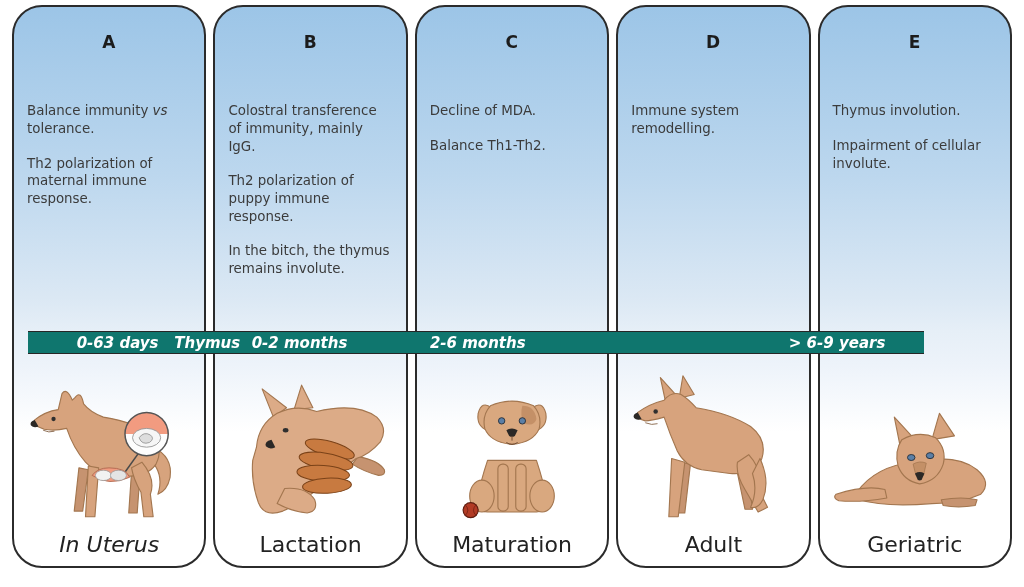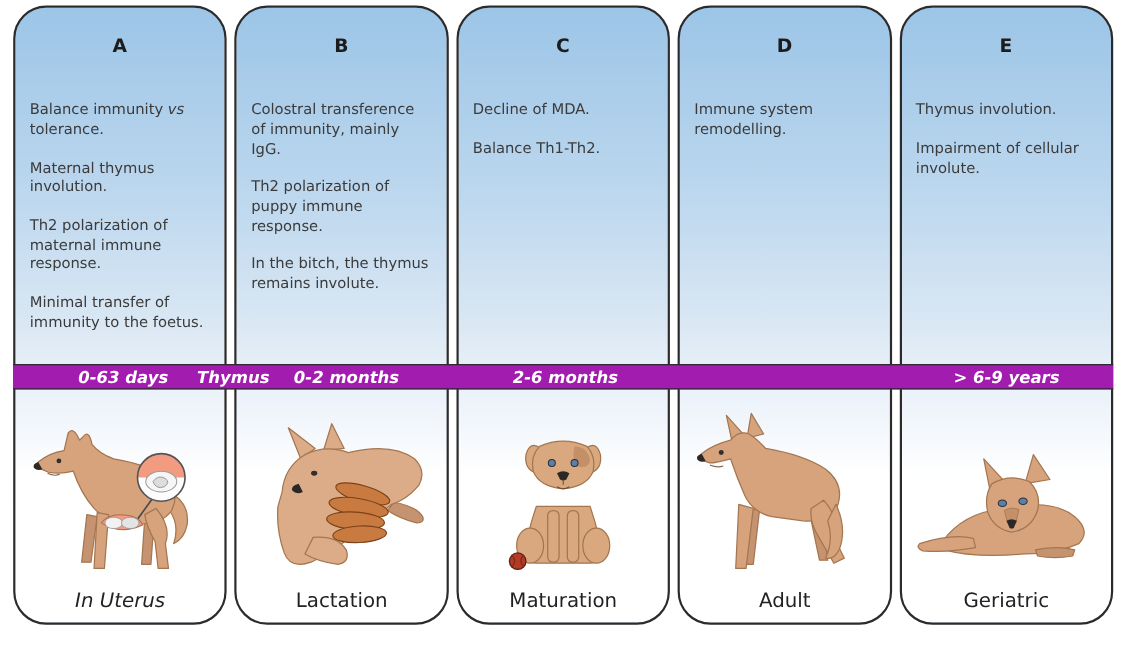--- a/index.html
+++ b/index.html
@@ -3,42 +3,40 @@
 <meta charset="utf-8">
 <style>
   html,body{margin:0;padding:0;background:#fff;}
   body{width:1024px;height:587px;font-family:"DejaVu Sans",sans-serif;}
   .wrap{position:relative;width:1024px;height:587px;overflow:hidden;}
   .cards{position:absolute;left:12px;top:5px;width:1000px;display:grid;grid-template-columns:repeat(5,1fr);gap:7px;}
   .card{position:relative;height:563px;box-sizing:border-box;border:2px solid #2b2b2b;border-radius:30px;
         background:linear-gradient(180deg,#9cc5e7 0%,#bcd7ee 30%,#dbe8f4 52%,#e6eff7 58%,#edf3fa 64%,#ffffff 76%);}
   .letter{text-align:center;font-weight:bold;font-size:17px;color:#1c1c1c;padding-top:11px;letter-spacing:.5px;}
   .notes{padding:24px 13px 0;font-size:13.4px;color:#3b3b3b;line-height:1.32;}
-  .notes p{margin:2px 0 17px;}
+  .notes p{margin:12px 0 17px;}
   .dog-zone{position:absolute;left:0;right:0;bottom:36px;height:172px;display:flex;align-items:flex-end;justify-content:center;}
   .dog-zone svg{display:block;}
-  .stage-label{position:absolute;left:0;right:0;bottom:9px;text-align:center;font-size:18px;color:#222;}
+  .stage-label{position:absolute;left:0;right:0;bottom:9px;text-align:center;font-size:22px;color:#222;}
   .stage-label.italic{font-style:italic;}
-  .timeline{position:absolute;left:12px;top:331px;width:1000px;height:23px;background:#a21caf;border-top:1px solid #262626;border-bottom:1px solid #262626;box-sizing:border-box;}
+  .timeline{position:absolute;left:28px;top:331px;width:896px;height:23px;background:#0f766e;border-top:1px solid #262626;border-bottom:1px solid #262626;box-sizing:border-box;}
   .tl{position:absolute;top:50%;transform:translate(-50%,-50%);color:#fff;font-weight:bold;font-style:italic;font-size:15px;white-space:nowrap;}
 </style>
 </head>
 <body>
 
 <div class="wrap">
 
   <div class="cards">
 
     <section class="card">
       <h2 class="letter">A</h2>
       <div class="notes">
         <p>Balance immunity <i>vs</i> tolerance.</p>
-        <p>Maternal thymus involution.</p>
         <p>Th2 polarization of maternal immune response.</p>
-        <p>Minimal transfer of immunity to the foetus.</p>
       </div>
       <div class="dog-zone">
         <svg viewBox="0 0 200 170" width="188" height="160">
           <g fill="#d7a37d" stroke="#a3764f" stroke-width="1.2" stroke-linejoin="round">
             <path d="M147 82 Q168 92 165 114 Q162 128 152 132 Q158 114 148 100 Z"></path>
             <path d="M124 108 L121 152 L130 152 L133 110 Z" fill="#c69370"></path>
             <path d="M68 104 L63 150 L72 150 L78 106 Z" fill="#c69370"></path>
             <path d="M24 60 Q17 59 21 53 Q32 44 46 42 L50 25 Q55 18 61 32 L64 29 Q70 21 73 36 Q80 45 94 50 Q130 56 147 70 Q158 84 150 100 Q141 114 114 113 Q88 112 75 98 Q62 83 55 62 Q42 65 31 63 Z"></path>
             <path d="M135 98 Q150 116 144 132 L147 156 L137 156 L134 130 Q126 116 124 104 Z"></path>
             <path d="M78 102 L75 156 L85 156 L89 104 Z"></path>

